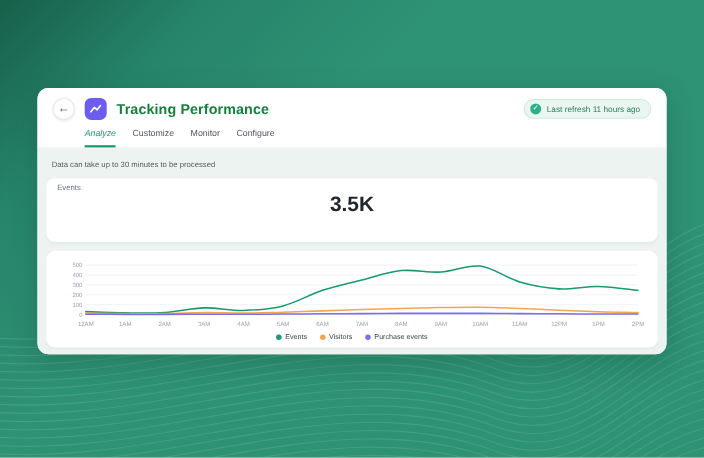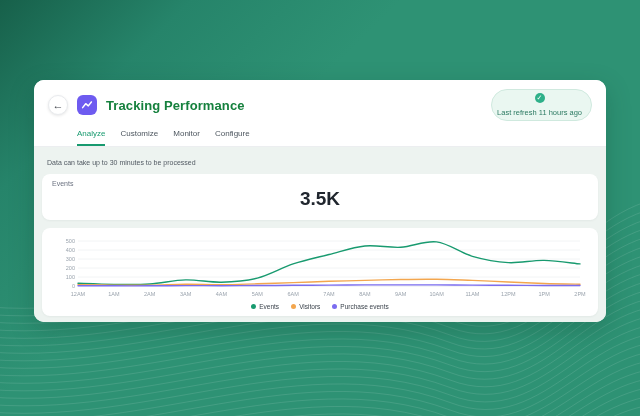--- a/index.html
+++ b/index.html
@@ -30,41 +30,41 @@
   }
   .app-icon {
     width:20px; height:20px; border-radius:6px; background:#6e5bf0;
     display:flex; align-items:center; justify-content:center; flex:0 0 auto;
   }
   .page-title { font-size:13px; font-weight:bold; color:#15803d; letter-spacing:.1px; }
   .spacer { flex:1; }
   .refresh-badge {
     display:flex; align-items:center; gap:5px;
     background:#eaf7f1; border:1px solid #cfe9de; border-radius:999px;
-    padding:3px 9px 3px 5px; font-size:7.5px; color:#2c7a62; cursor:pointer;flex-direction:column;
+    padding:3px 9px 3px 5px; font-size:7.5px; color:#2c7a62; cursor:pointer;
   }
   .check-dot {
     width:10px; height:10px; border-radius:50%; background:#2eb089;
     color:#fff; font-size:7px; line-height:10px; text-align:center; display:inline-block;
   }
   .tabs { display:flex; gap:15px; margin:8px 0 0 29px; }
   .tab {
     font-size:8px; color:#4d565f; padding-bottom:6px; cursor:pointer;
     border-bottom:2px solid transparent;
   }
-  .tab.active { color:#189a6f; border-bottom-color:#189a6f; }
+  .tab.active { color:#189a6f; border-bottom-color:#189a6f;font-style:italic; }
 
   
   .content { flex:1; background:#edf3f0; padding:9px 8px 8px 8px; }
   .section-title { font-size:11px; font-weight:bold; color:#1b2026; margin-left:5px; }
   .section-subtitle { font-size:7px; color:#525a63; margin:3px 0 8px 5px; }
 
   .stats-row { display:flex; gap:8px; }
   .stat-card {
-    flex:1; background:#fff; border-radius:8px; height:46px;
+    flex:1; background:#fff; border-radius:8px; height:58px;
     padding:6px 10px 4px 10px; box-shadow:0 1px 2px rgba(30,60,50,.05);
   }
   .stat-label { font-size:7px; color:#6b7280; }
   .stat-value { font-size:19px; font-weight:bold; color:#20262e; text-align:center; margin-top:1px; }
 
   .chart-panel {
     margin-top:8px; background:#fff; border-radius:8px;
     padding:8px 10px 4px 10px; box-shadow:0 1px 2px rgba(30,60,50,.05);
   }
   #chart-svg { display:block; width:100%; }

